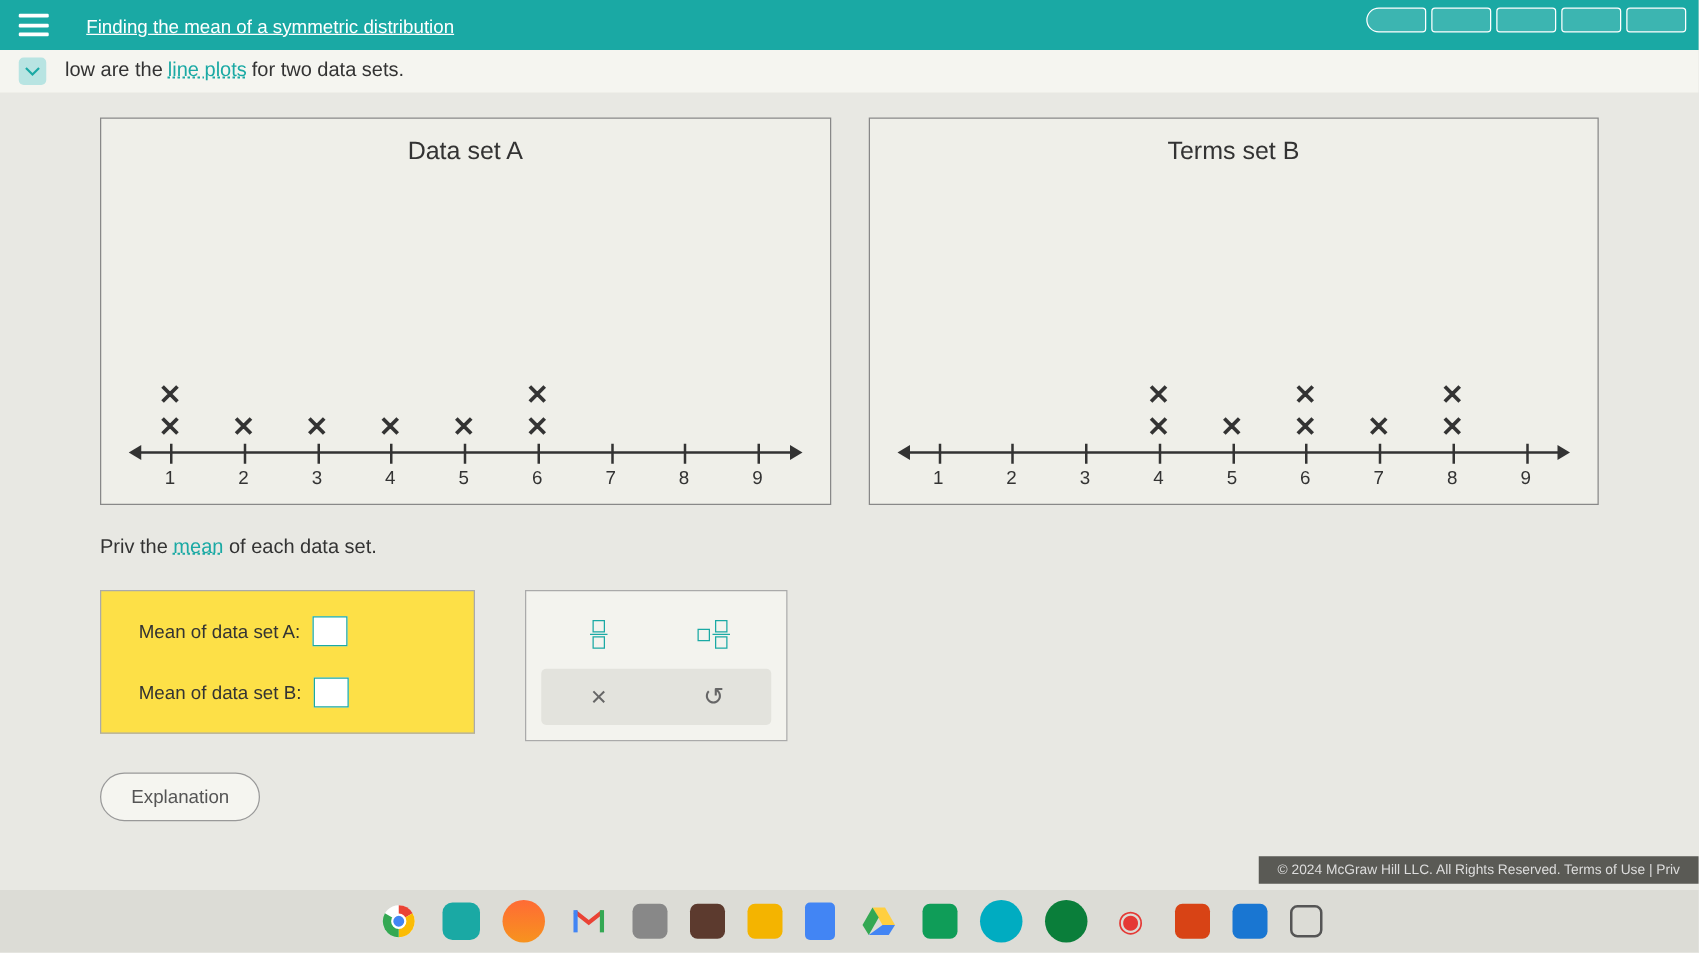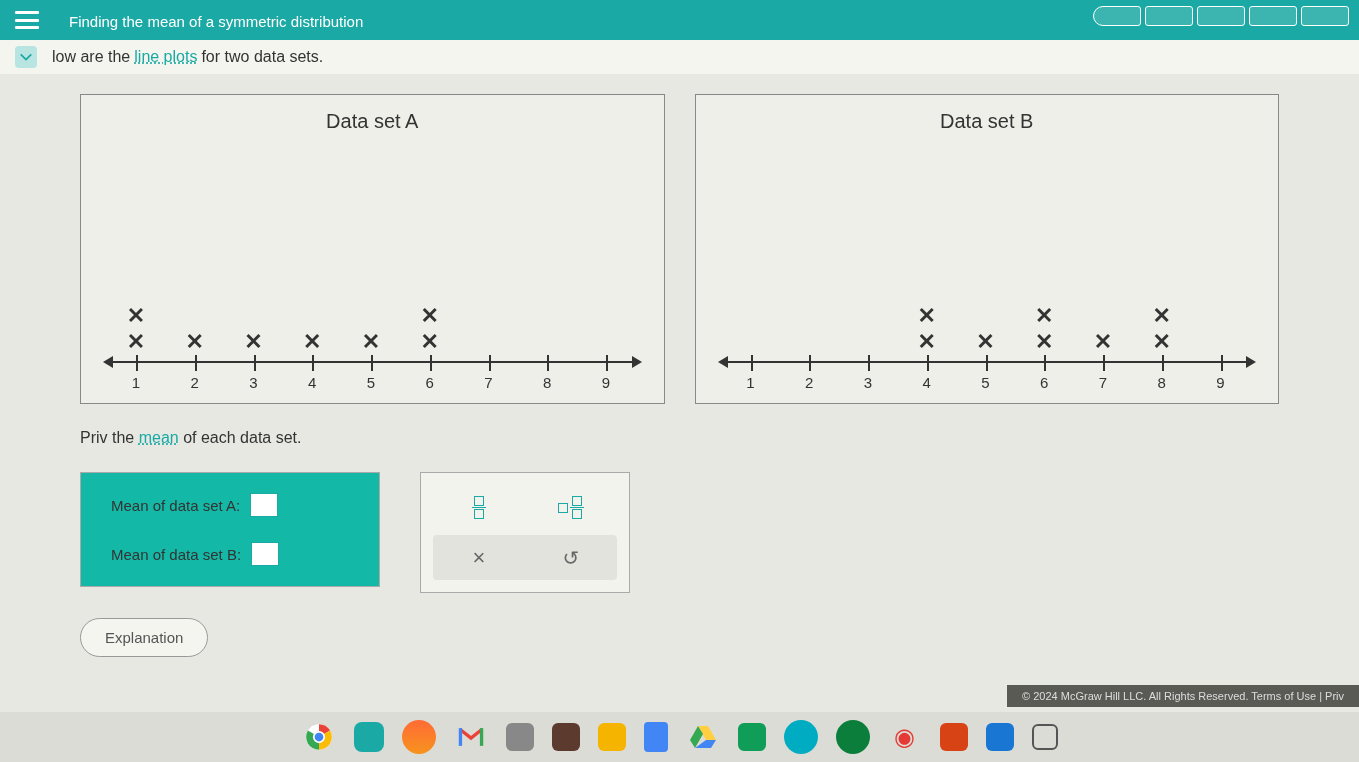--- a/index.html
+++ b/index.html
@@ -120,21 +120,21 @@
   .prompt {
     margin-top: 25px;
     font-size: 16px;
     color: #333;
   }
   .answer-row {
     display: flex; gap: 40px; margin-top: 25px; align-items: flex-start;
   }
   .answer-box {
     border: 1px solid #aaa;
-    background: #14b8a6;
+    background: #fde047;
     padding: 20px 30px;
     width: 300px;
   }
   .answer-line {
     display: flex; align-items: center; gap: 10px;
     margin-bottom: 25px;
     font-size: 15px;
     color: #333;
   }
   .answer-line:last-child { margin-bottom: 0; }
@@ -211,21 +211,21 @@
 </style>
 </head>
 <body>
 
 <div class="top-bar">
   <div class="menu-icon">
     <span></span>
       <span></span>
       <span></span>
   </div>
-  <div style="display:flex;flex-direction:column;">
+  <div style="display:flex;flex-direction:column;text-decoration:underline;">
     <div class="lesson-title">Finding the mean of a symmetric distribution</div>
   </div>
   <div class="top-right">
     <div class="attempt-box first"></div>
     <div class="attempt-box"></div>
     <div class="attempt-box"></div>
     <div class="attempt-box"></div>
     <div class="attempt-box"></div>
   </div>
 </div>
@@ -267,21 +267,21 @@
         <div class="x-mark" style="left: 348.75px; bottom: 48px;">✕</div>
         <div class="x-mark" style="left: 348.75px; bottom: 74px;">✕</div>
         <div class="tick" style="left: 407.5px;"></div>
         <div class="tick-label" style="left: 407.5px;">7</div>
         <div class="tick" style="left: 466.25px;"></div>
         <div class="tick-label" style="left: 466.25px;">8</div>
         <div class="tick" style="left: 525px;"></div>
         <div class="tick-label" style="left: 525px;">9</div>
       </div>
     <div class="plot-box" id="plotB">
-      <div class="plot-title">Data set B</div>
+      <div class="plot-title">Terms set B</div>
       <div class="axis"></div>
     <div class="tick" style="left: 55px;"></div>
         <div class="tick-label" style="left: 55px;">1</div>
         <div class="tick" style="left: 113.75px;"></div>
         <div class="tick-label" style="left: 113.75px;">2</div>
         <div class="tick" style="left: 172.5px;"></div>
         <div class="tick-label" style="left: 172.5px;">3</div>
         <div class="tick" style="left: 231.25px;"></div>
         <div class="tick-label" style="left: 231.25px;">4</div>
         <div class="x-mark" style="left: 231.25px; bottom: 48px;">✕</div>

